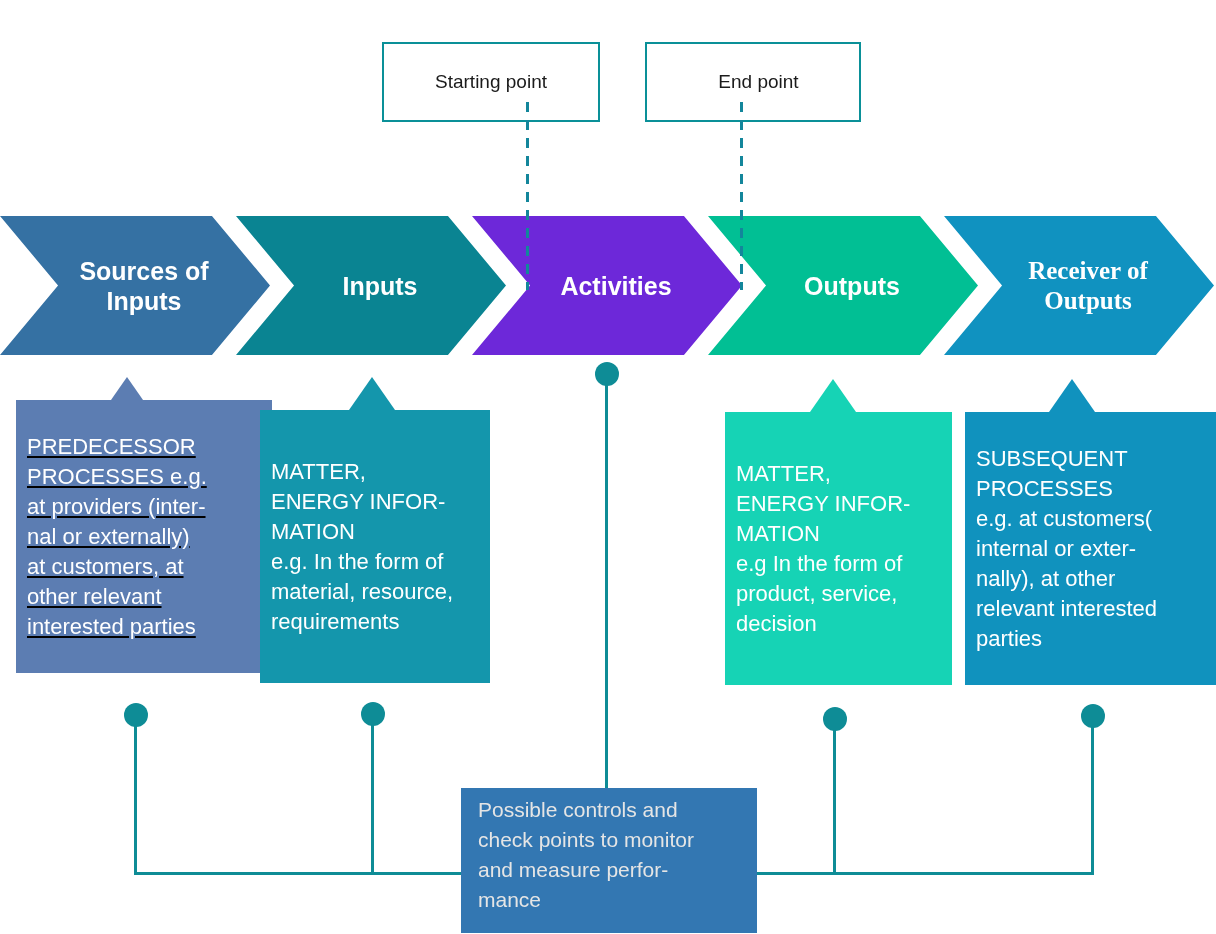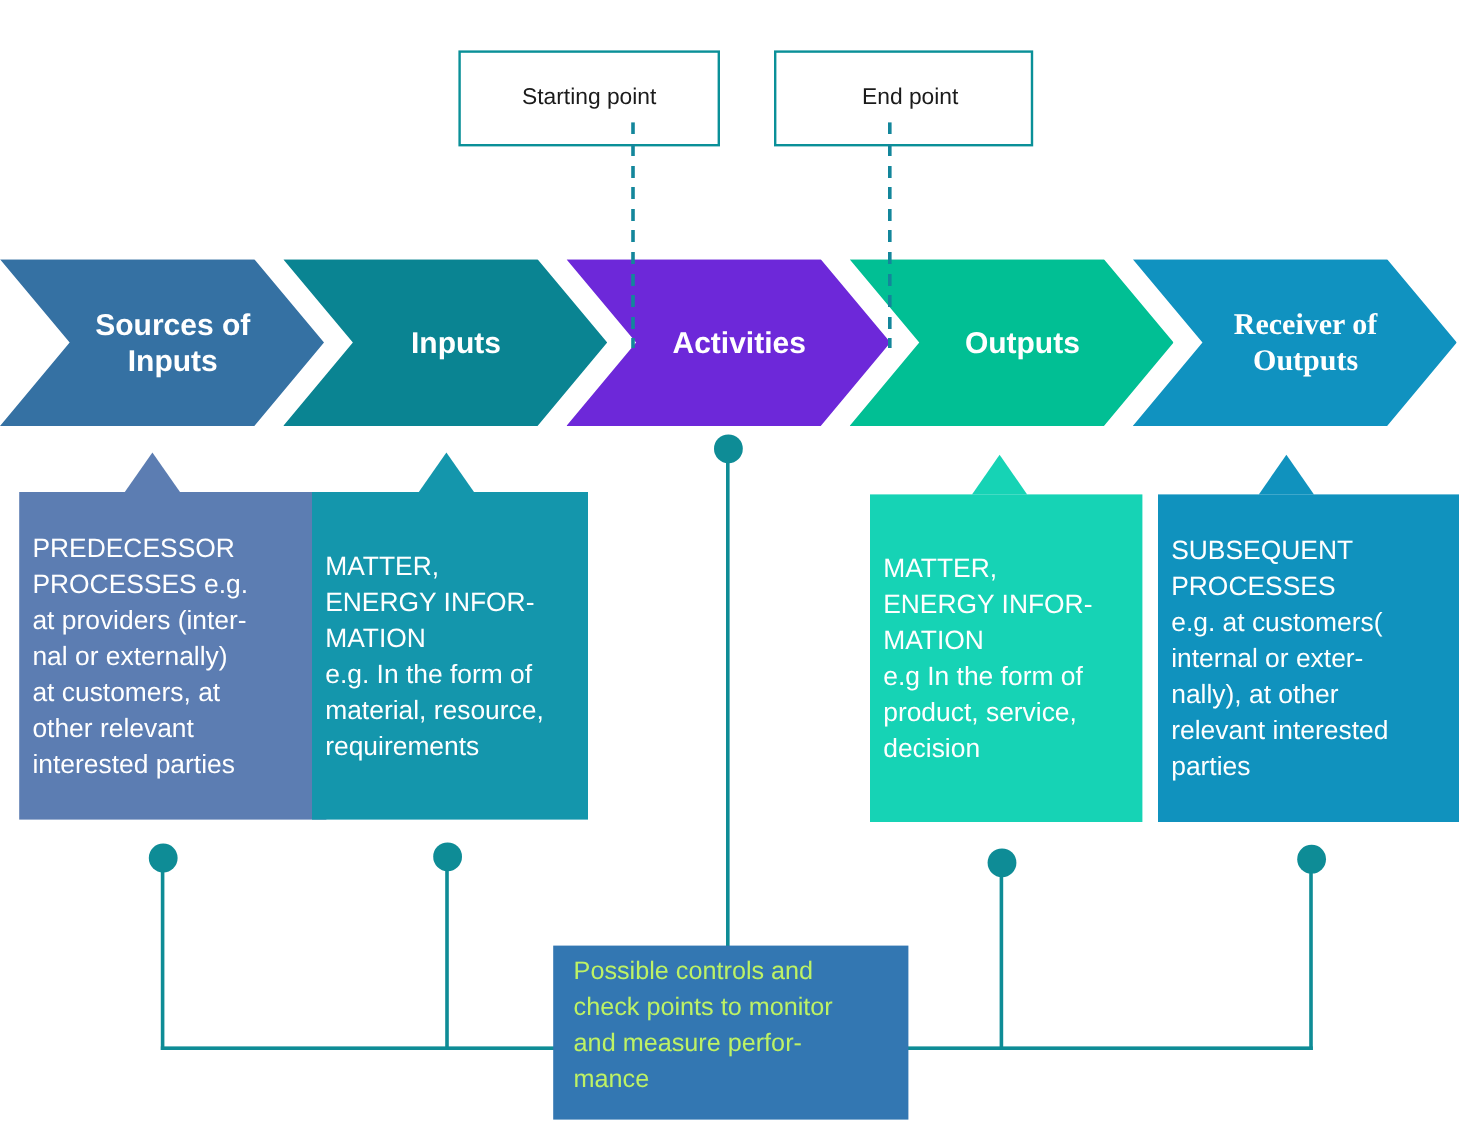--- a/index.html
+++ b/index.html
@@ -42,21 +42,21 @@
   .c1{left:0;align-items:center;} .c2{left:236px;} .c3{left:472px;} .c4{left:708px;} .c5{left:944px;font-family:Liberation Serif, serif;}
   
   .callout{
     position:absolute;height:273px;
     display:flex;align-items:center;
     box-sizing:border-box;padding:0 6px 0 11px;
   }
   .callout .callout-text{
     color:#ffffff;font-size:22px;line-height:30px;white-space:pre-line;
   }
-  .b1{left:16px;top:410px;width:256px;}
+  .b1{left:16px;top:400px;width:256px;text-decoration:underline;}
   .b2{left:260px;top:410px;width:230px;}
   .b3{left:725px;top:412px;width:227px;}
   .b4{left:965px;top:412px;width:260px;}
   
   .pointer{
     position:absolute;width:0;height:0;
     border-left:23px solid transparent;
     border-right:23px solid transparent;
     border-bottom:33px solid #888888;
   }
@@ -73,21 +73,21 @@
   .v4{left:833px;top:719px;width:3px;height:156px;}
   .v5{left:1091px;top:716px;width:3px;height:159px;}
   .hl{left:134px;top:872px;width:330px;height:3px;}
   .hr{left:755px;top:872px;width:339px;height:3px;}
   
   .control-box{
     position:absolute;left:461px;top:788px;width:296px;height:145px;z-index:5;
     box-sizing:border-box;padding:7px 10px 0 17px;
   }
   .control-box .control-text{
-    color:#bef264;font-size:21px;line-height:30px;white-space:pre-line;
+    color:#e5e5e5;font-size:21px;line-height:30px;white-space:pre-line;
   }
 </style>
 </head>
 <body>
 
 <div class="canvas">
 
   <div class="top-box start-box" style="border-color: rgb(10, 144, 152);">
     <span>Starting point</span>
   </div>

